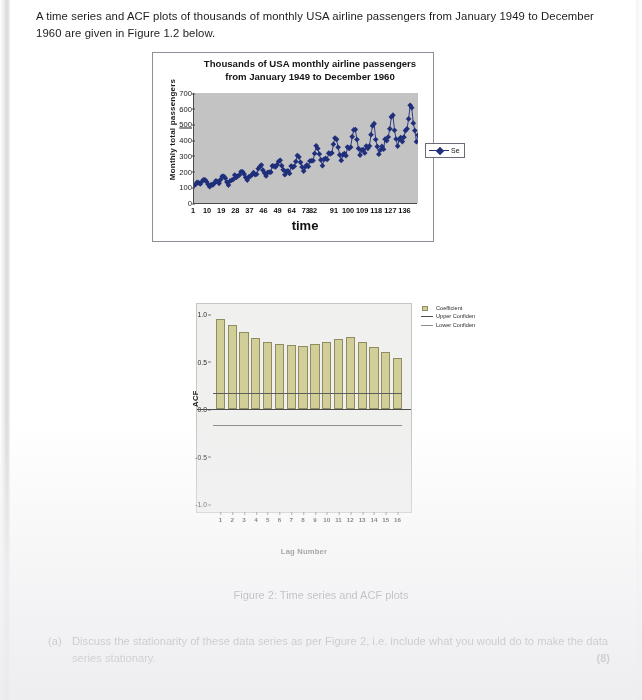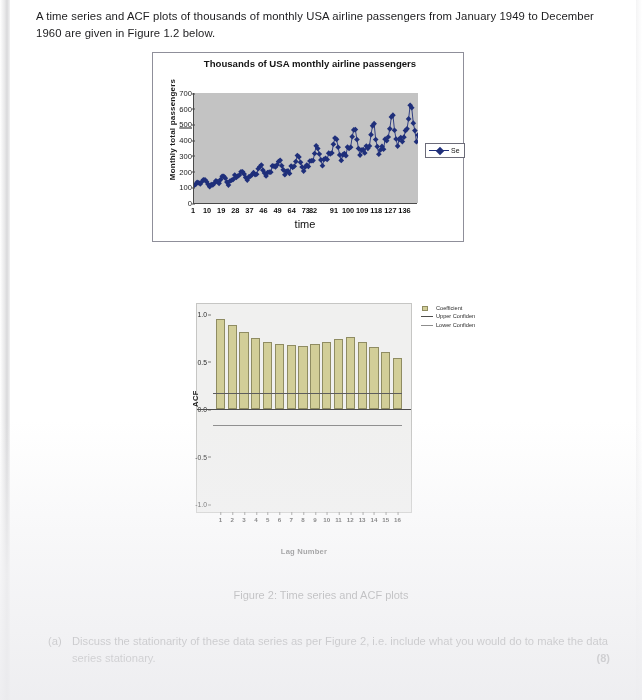--- a/index.html
+++ b/index.html
@@ -49,21 +49,21 @@
     line-height: 16.5px;
     color: #1d1d1f;
     letter-spacing: 0.1px;
   }
 
   
   .ts-frame {
     position: absolute;
     left: 152px;
     top: 52px;
-    width: 312px;
+    width: 282px;
     height: 190px;
     background: #ffffff;
     border: 1px solid #8f8f9a;
     box-sizing: border-box;
   }
   .ts-title {
     position: absolute;
     left: 18px;
     top: 5px;
     width: 278px;
@@ -134,22 +134,22 @@
     color: #101010;
     transform: translateX(-50%);
     white-space: nowrap;
   }
   .ts-xlabel {
     position: absolute;
     left: 40px;
     top: 165px;
     width: 224px;
     text-align: center;
-    font-size: 11px;
-    font-weight: normal;
+    font-size: 13px;
+    font-weight: bold;
     color: #101010;
   }
   .ts-legend {
     position: absolute;
     left: 272px;
     top: 90px;
     width: 40px;
     height: 15px;
     background: #ffffff;
     border: 1px solid #6b6b78;
@@ -368,20 +368,21 @@
 <div class="page-edge-left"></div>
 <div class="page-edge-right"></div>
 
 <div class="content">
 
   <div class="intro">A time series and ACF plots of thousands of monthly USA airline passengers from January 1949 to December 1960 are given in Figure 1.2 below.</div>
 
   <div class="ts-frame">
     <div class="ts-title">
       <div>Thousands of USA monthly airline passengers</div>
+      <div>from January 1949 to December 1960</div>
     </div>
     <div class="ts-ylabel">Monthly total passengers</div>
     <div class="ts-plot" id="ts-plot">
         <div class="ts-ytick" style="top: 110px;">0<i></i></div>
         <div class="ts-ytick" style="top: 94.2857px;">100<i></i></div>
         <div class="ts-ytick" style="top: 78.5714px;">200<i></i></div>
         <div class="ts-ytick" style="top: 62.8571px;">300<i></i></div>
         <div class="ts-ytick" style="top: 47.1429px;">400<i></i></div>
         <div class="ts-ytick" style="top: 31.4286px; text-decoration: underline;">500<i></i></div>
         <div class="ts-ytick" style="top: 15.7143px;">600<i></i></div>

